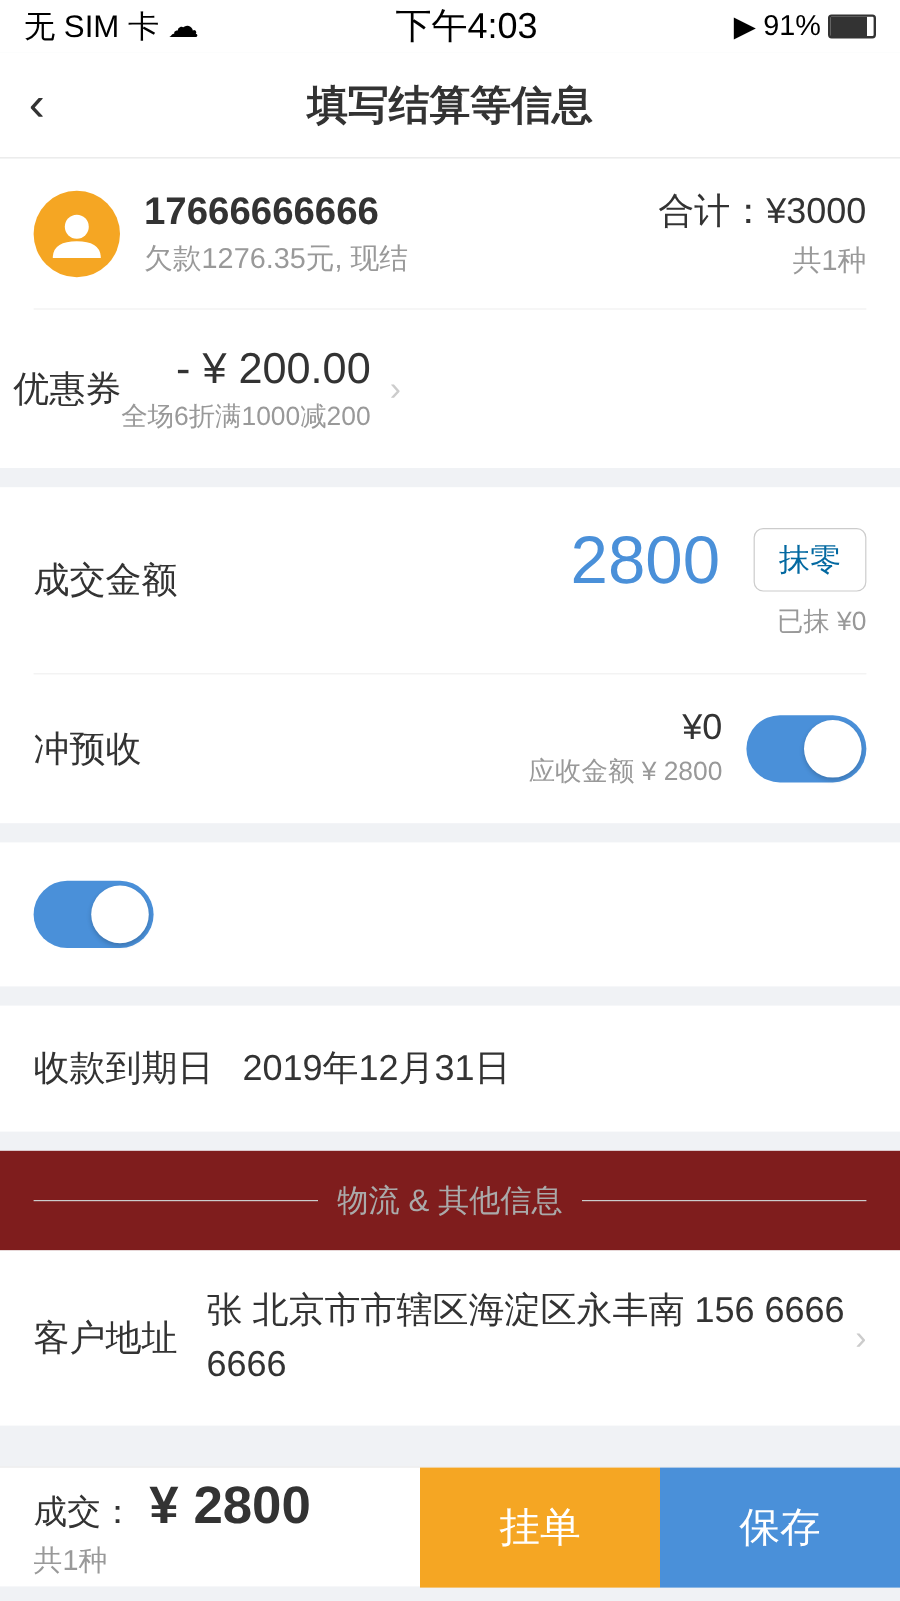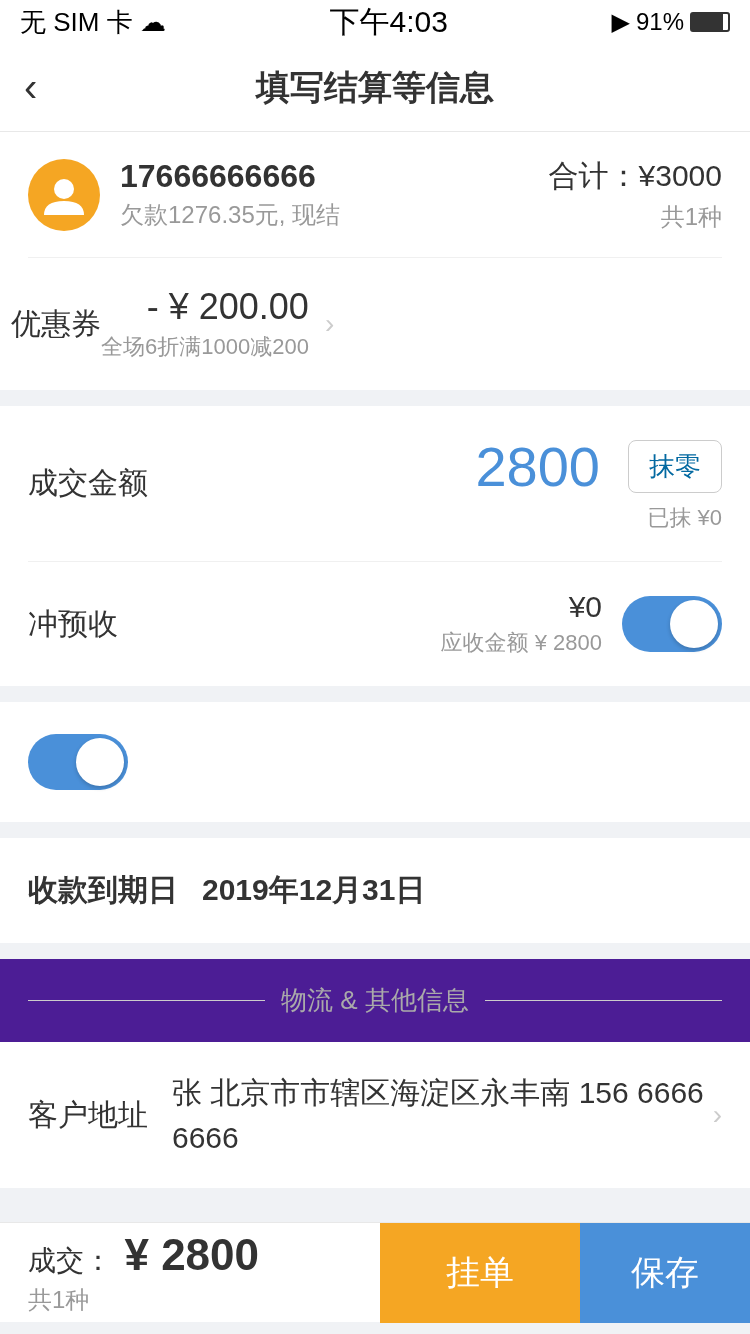--- a/index.html
+++ b/index.html
@@ -247,37 +247,36 @@
     
     .due-section {
       background: #fff;
       margin-bottom: 16px;
       padding: 0 28px;
     }
     .due-row {
       display: flex;
       align-items: center;
       padding: 32px 0;
-      font-weight: bold;
     }
     .due-label {
       font-size: 30px;
       color: #333;
       margin-right: 24px;
     }
     .due-date {
       font-size: 30px;
       color: #333;
     }
 
     
     .logistics-divider {
       display: flex;
       align-items: center;
-      background: #4c1d95;
+      background: #7f1d1d;
       padding: 24px 28px;
     }
     .logistics-line {
       flex: 1;
       height: 1px;
       background: #ccc;
     }
     .logistics-label {
       font-size: 26px;
       color: #aaa;
@@ -356,21 +355,21 @@
       height: 100px;
       background: #f5a623;
       display: flex;
       align-items: center;
       justify-content: center;
       font-size: 34px;
       color: #fff;
       cursor: pointer;
     }
     .footer-btn-save {
-      width: 170px;
+      width: 200px;
       height: 100px;
       background: #4a90d9;
       display: flex;
       align-items: center;
       justify-content: center;
       font-size: 34px;
       color: #fff;
       cursor: pointer;
     }
   </style>

